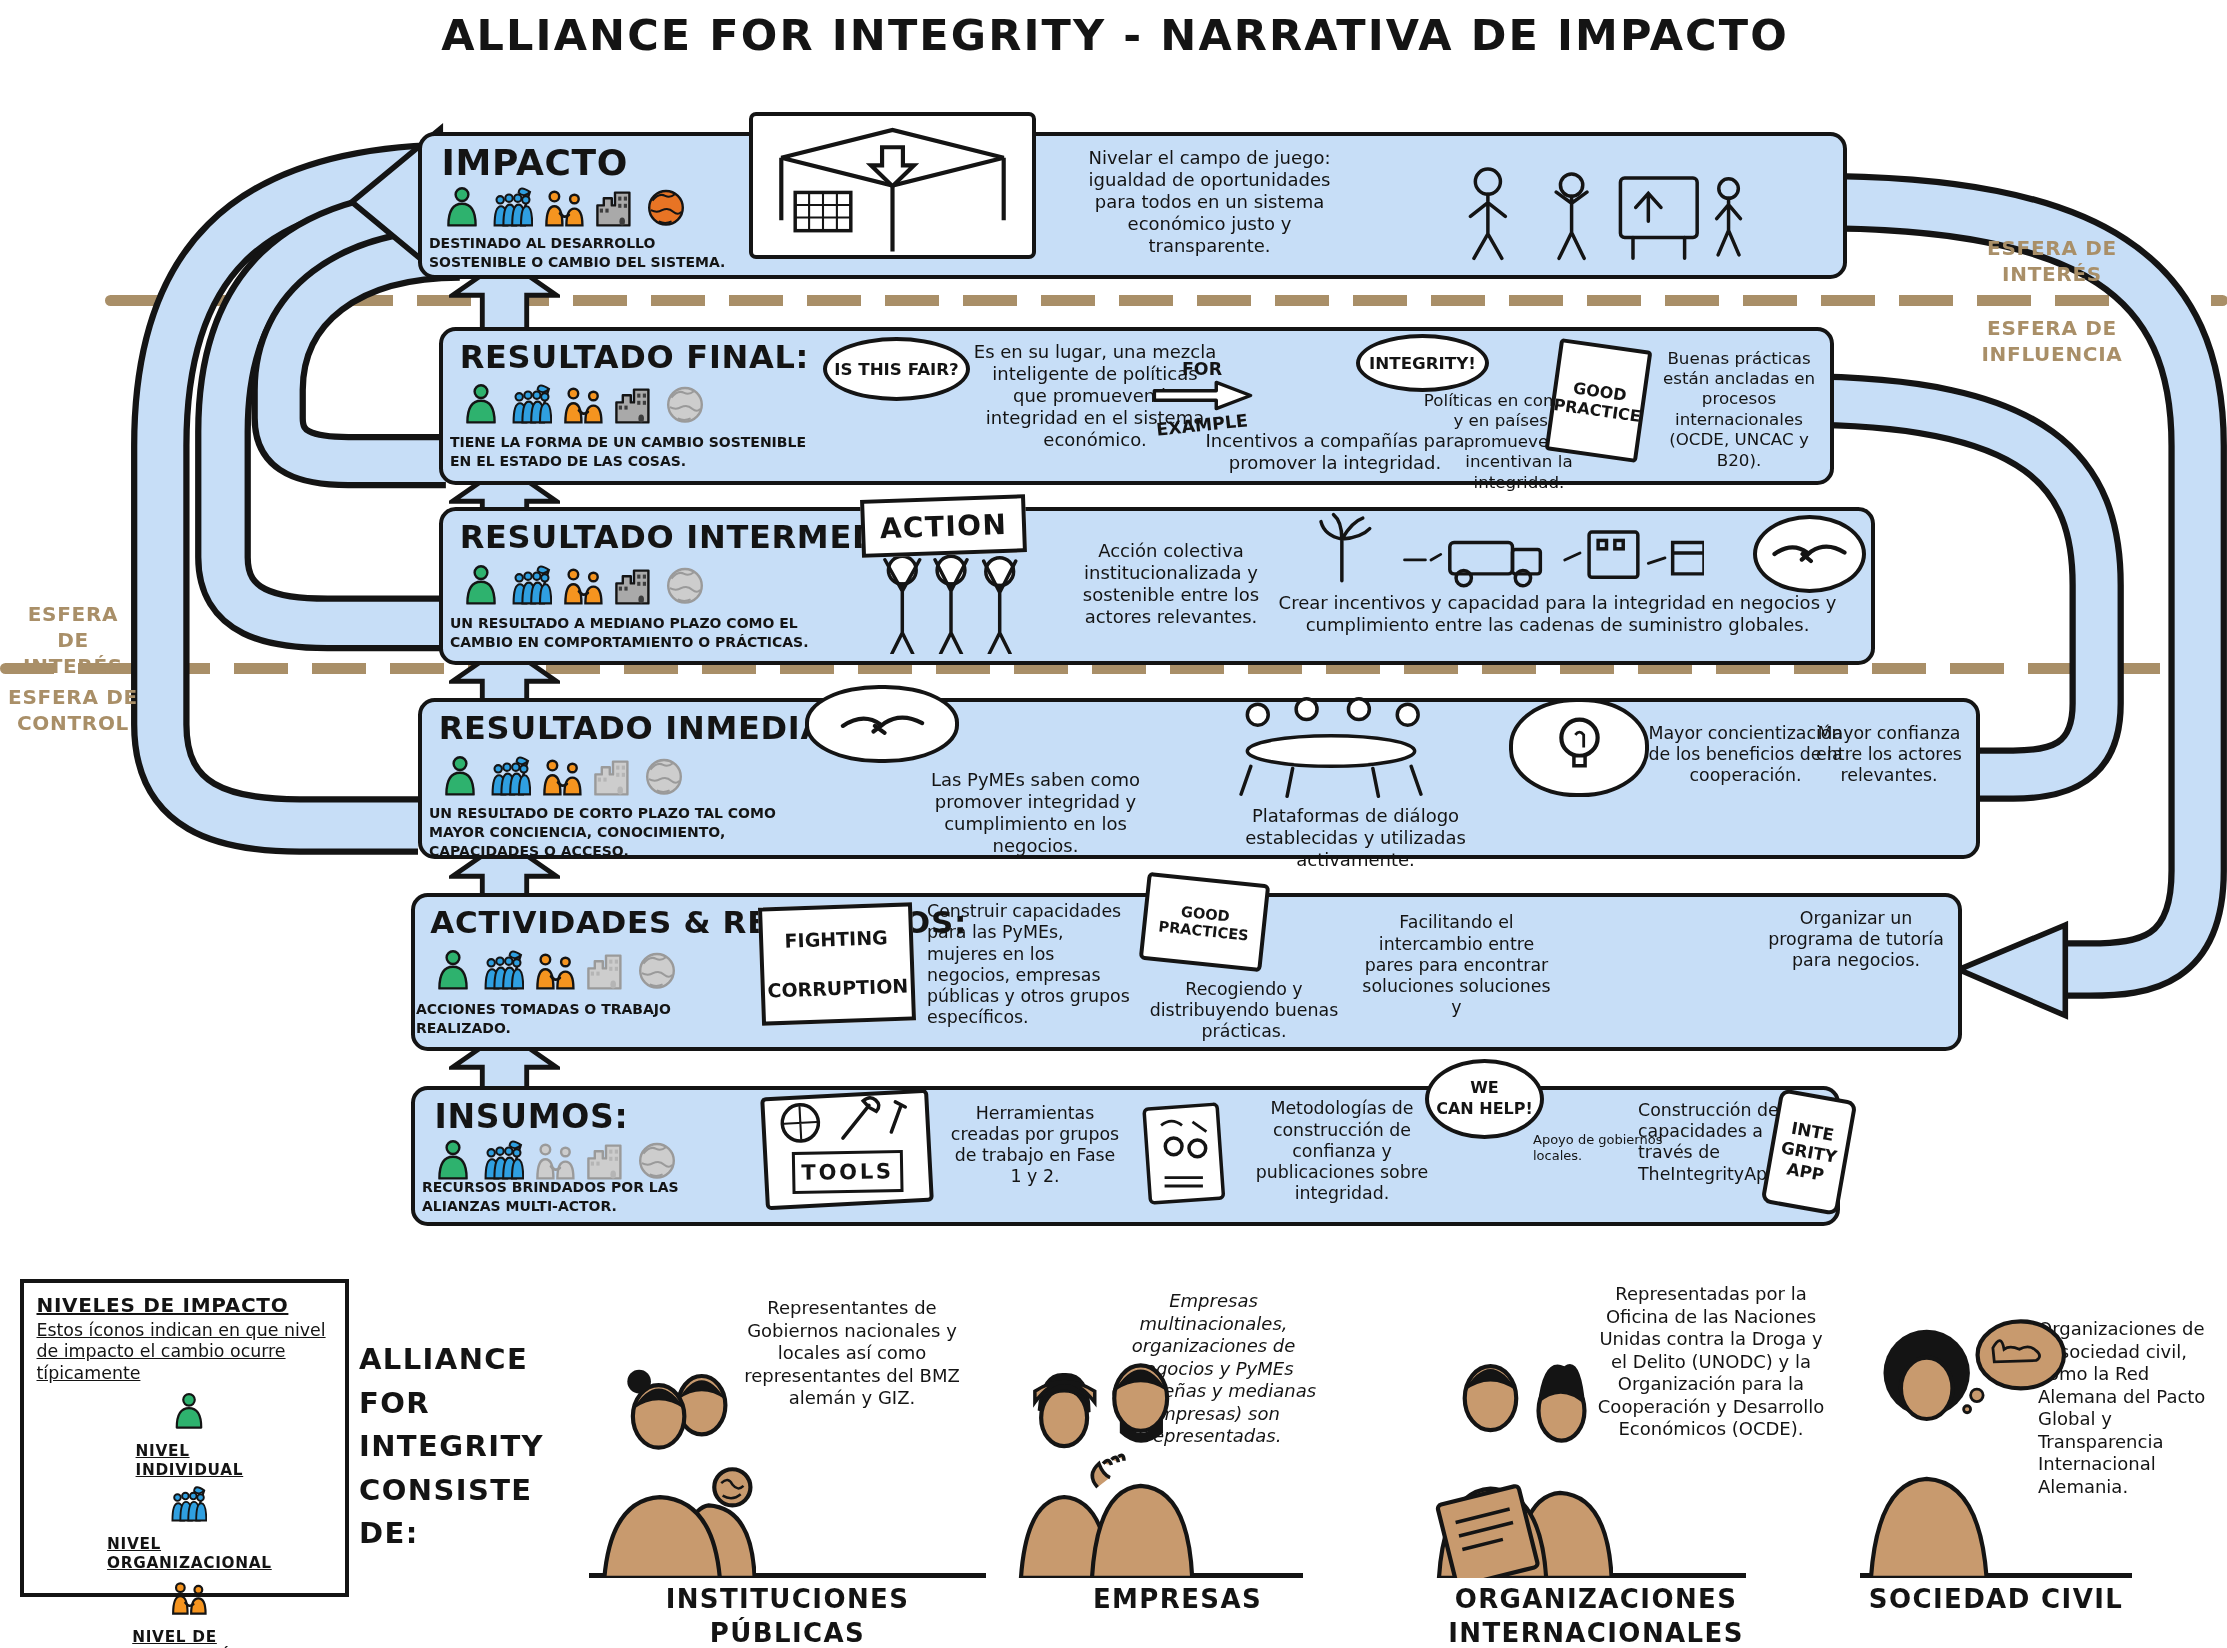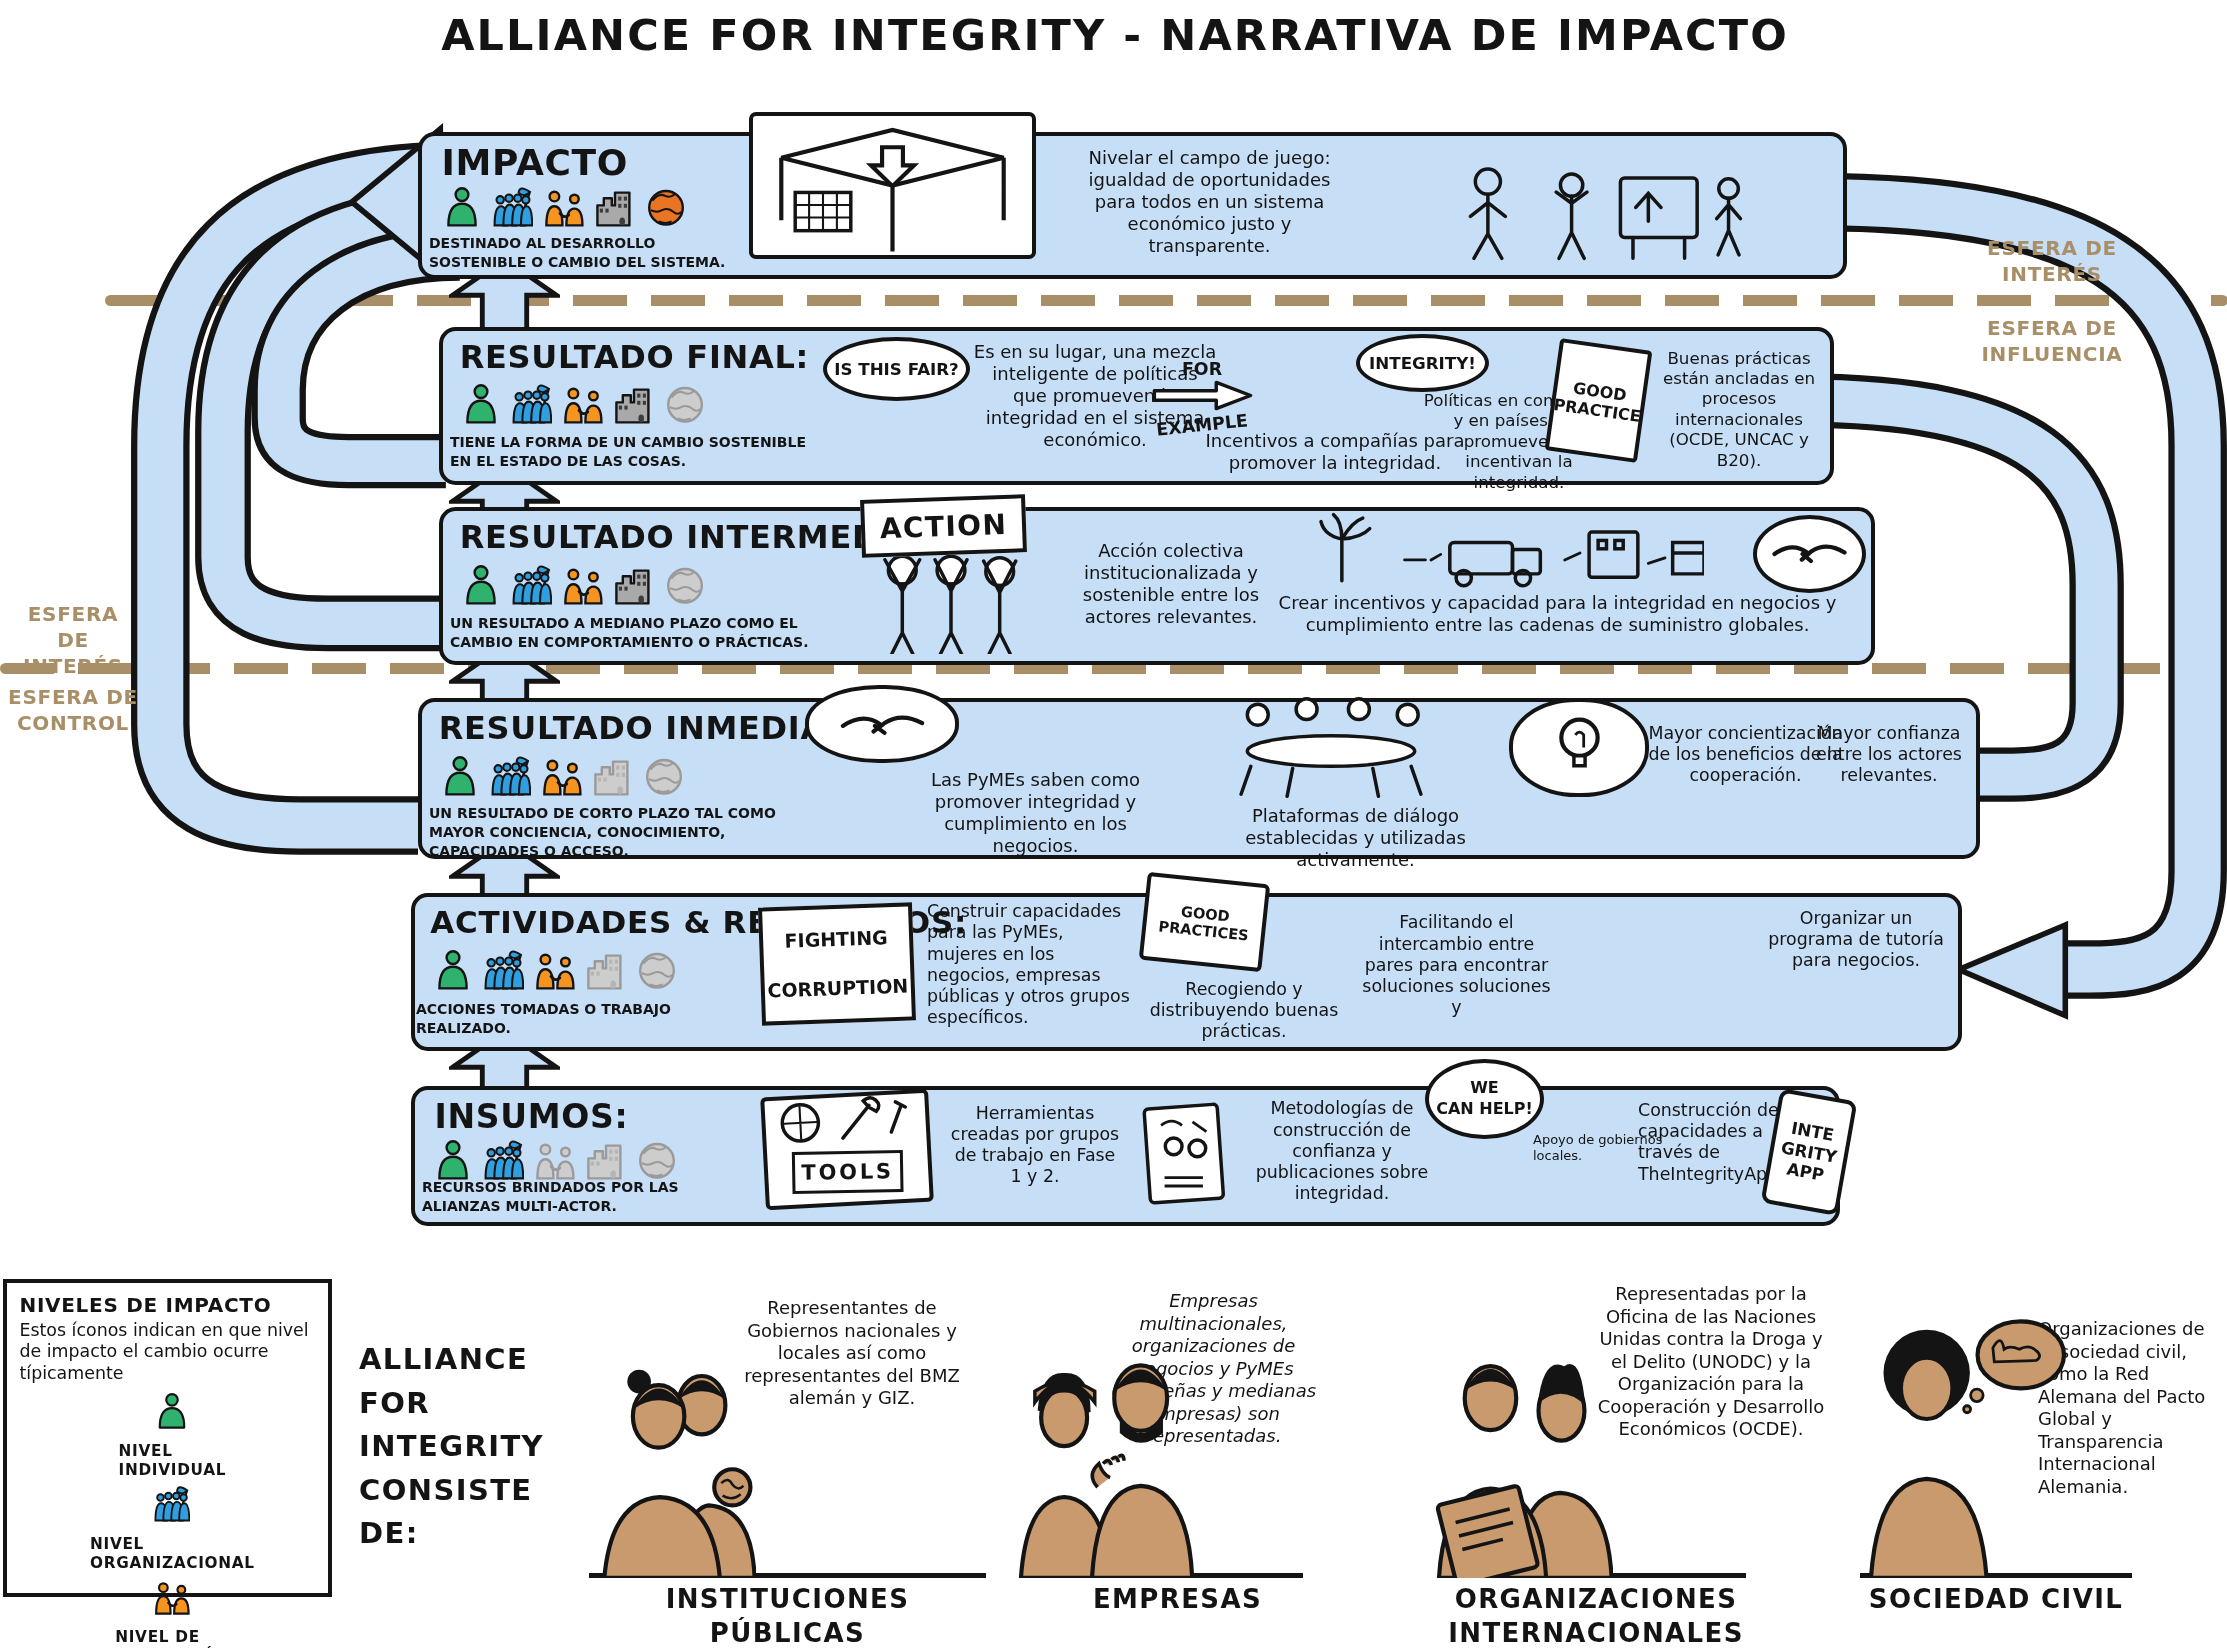--- a/index.html
+++ b/index.html
@@ -505,21 +505,21 @@
     <div class="note" style="left:826px;top:8.4px;width:202px;font-size:17.4px;">Metodologías de construcción de confianza y publicaciones sobre integridad.</div>
     <div class="prop bubble pre" style="left:1010px;top:-31px;width:111px;height:72px;font-size:16px;line-height:1.3;">WE
 CAN HELP!</div>
     <div class="note note-left" style="left:1118px;top:42px;width:160px;font-size:13px;">Apoyo de gobiernos locales.</div>
     <div class="note note-left" style="left:1223px;top:9.8px;width:160px;font-size:17.4px;">Construcción de capacidades a través de TheIntegrityApp.</div>
     <div class="prop signtext pre" style="left:1355px;top:4.2px;width:70px;height:108px;font-size:16.7px;font-weight:800;transform:rotate(10deg);border-radius:9.8px;line-height:1.25;">INTE
 GRITY
 APP</div>
   </div>
 
-  <div class="legend" style="left:3px;top:1279px;width:321px;height:310px;">
+  <div class="legend" style="left:20px;top:1279px;width:321px;height:310px;text-decoration:underline;">
     <div style="font-weight:800;font-size:20px;margin:9.8px 0 2.8px 12.5px;letter-spacing:0.7px;">NIVELES DE IMPACTO</div>
     <div style="font-size:17.4px;line-height:1.25;margin:0 9.8px 7px 12.5px;">Estos íconos indican en que nivel de impacto el cambio ocurre típicamente</div>
     <div class="legend-row">
       <span class="lvl" style="width:36px;height:38px;"><svg viewBox="0 0 50 52">
             <circle cx="25" cy="10.5" r="8" fill="#2eb26e" stroke="#141414" stroke-width="3"></circle>
             <path d="M8 49 Q8 22 25 22 Q42 22 42 49 Z" fill="#2eb26e" stroke="#141414" stroke-width="3" stroke-linejoin="round"></path>
           </svg></span>
       <span class="legend-label pre">NIVEL
 INDIVIDUAL</span>
     </div>

